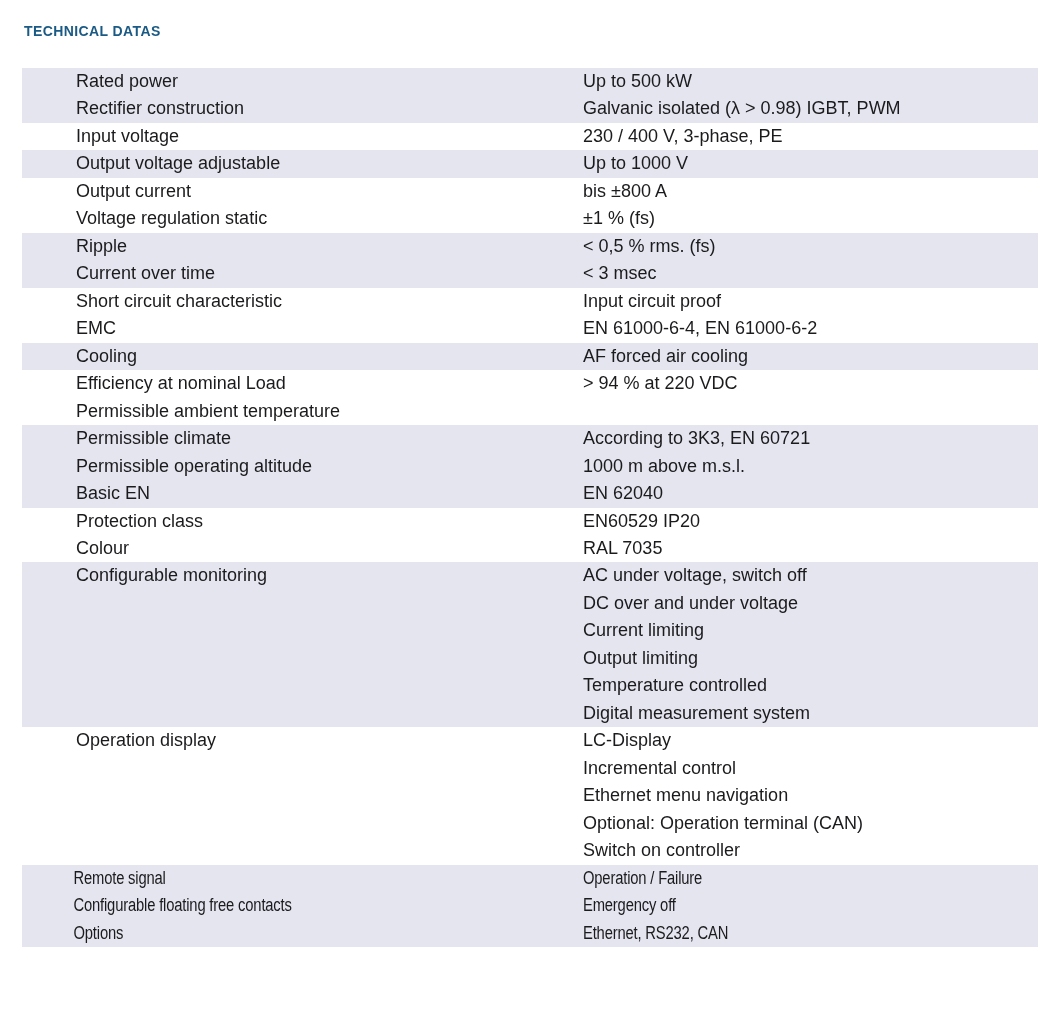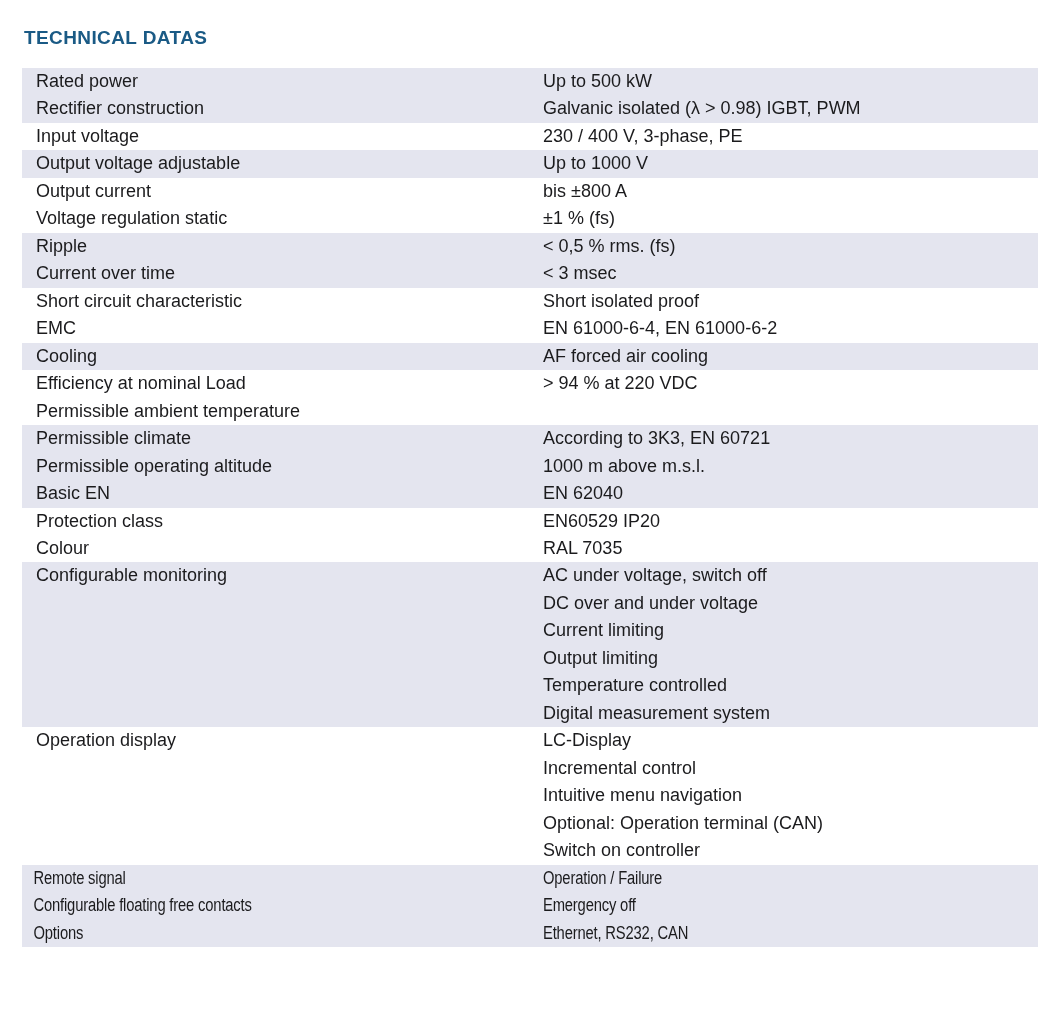--- a/index.html
+++ b/index.html
@@ -12,33 +12,34 @@
     width: 1060px;
     height: 1020px;
     font-family: "Liberation Sans", sans-serif;
     color: #1b1b1d;
     overflow: hidden;
   }
   .page-title {
     position: absolute;
     left: 24px;
     top: 14px;
-    font-size: 19px;
+    font-size: 14px;
     font-weight: bold;
     letter-spacing: 0.4px;
     color: #1a5a85;
   }
   .spec-table {
     position: absolute;
     left: 22px;
     top: 68px;
     width: 1016px;
   }
   .band {
     background: transparent;
+    padding-left: 40px;
   }
   .band.shaded {
     background: #e4e5ef;
   }
   .row {
     display: flex;
     align-items: flex-start;
   }
   .cell {
     font-size: 18px;
@@ -125,21 +126,21 @@
         <div class="cell label">Current over time</div>
         <div class="cell value">
           <div class="value-line">&lt; 3 msec</div>
         </div>
       </div>
     </div>
     <div class="band">
       <div class="row">
         <div class="cell label">Short circuit characteristic</div>
         <div class="cell value">
-          <div class="value-line">Short isolated proof</div>
+          <div class="value-line">Input circuit proof</div>
         </div>
       </div>
       <div class="row">
         <div class="cell label">EMC</div>
         <div class="cell value">
           <div class="value-line">EN 61000-6-4, EN 61000-6-2</div>
         </div>
       </div>
     </div>
     <div class="band shaded">
@@ -207,21 +208,21 @@
           <div class="value-line">Digital measurement system</div>
         </div>
       </div>
     </div>
     <div class="band">
       <div class="row">
         <div class="cell label">Operation display</div>
         <div class="cell value">
           <div class="value-line">LC-Display</div>
           <div class="value-line">Incremental control</div>
-          <div class="value-line">Intuitive menu navigation</div>
+          <div class="value-line">Ethernet menu navigation</div>
           <div class="value-line">Optional: Operation terminal (CAN)</div>
           <div class="value-line">Switch on controller</div>
         </div>
       </div>
     </div>
     <div class="band shaded condensed">
       <div class="row">
         <div class="cell label">Remote signal</div>
         <div class="cell value">
           <div class="value-line">Operation / Failure</div>

